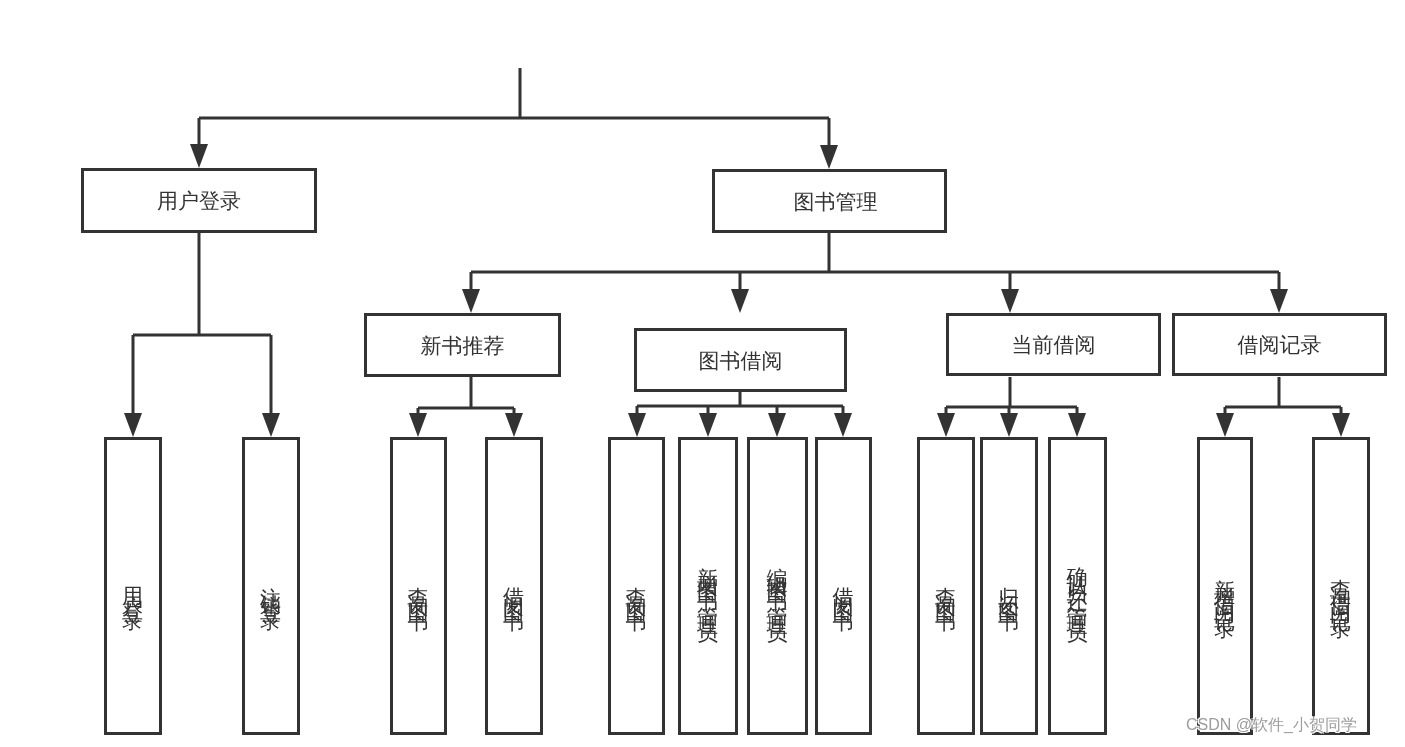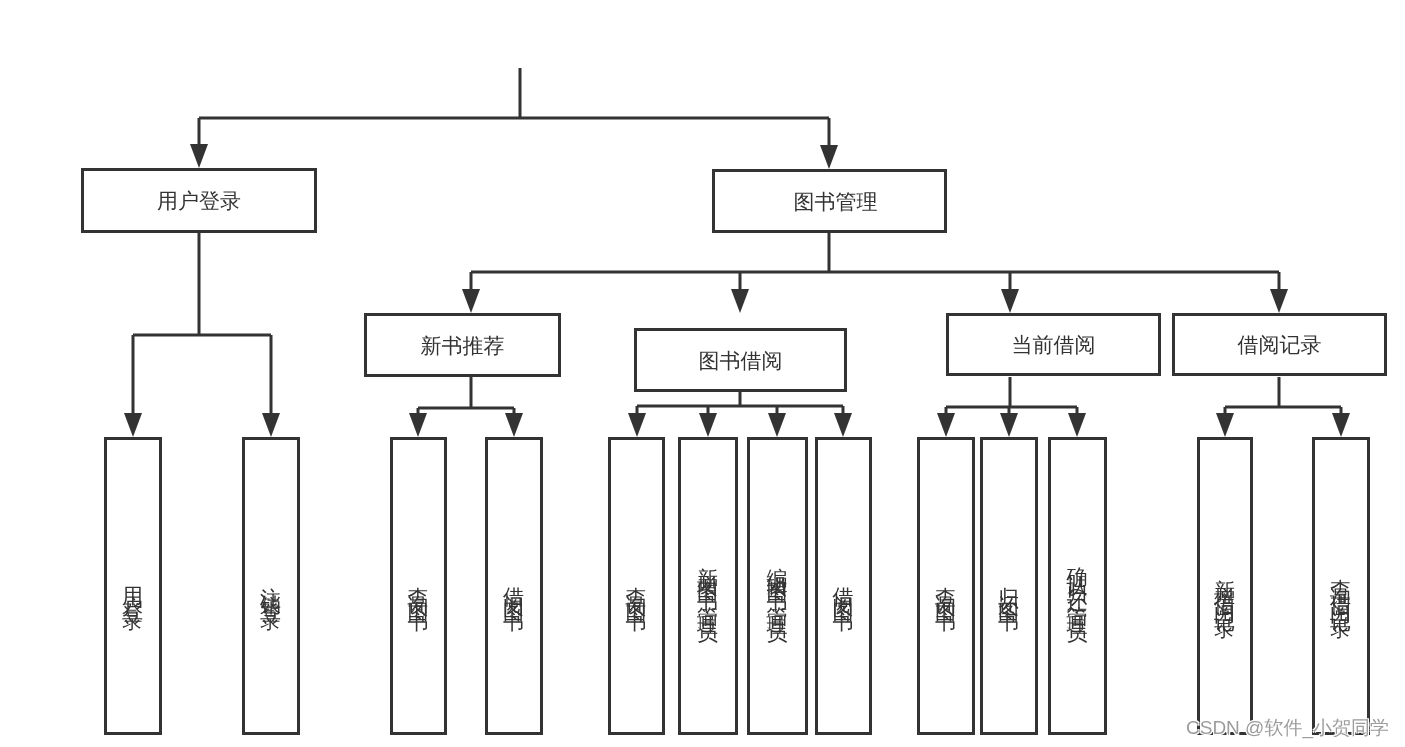--- a/index.html
+++ b/index.html
@@ -61,21 +61,21 @@
   .n-cb1 { left: 917px;  width: 58px; }
   .n-cb2 { left: 980px;  width: 58px; }
   .n-cb3 { left: 1048px; width: 59px; }
   .n-br1 { left: 1197px; width: 56px; }
   .n-br2 { left: 1312px; width: 58px; }
   .watermark {
     position: absolute;
     left: 1186px;
     top: 715px;
     z-index: 3;
-    font-size: 19px;
+    font-size: 16px;
     color: #9c9c9c;
     white-space: nowrap;
     text-shadow: -1px -1px 0 #ffffff, 1px -1px 0 #ffffff, -1px 1px 0 #ffffff, 1px 1px 0 #ffffff;
   }
 </style>
 </head>
 <body>
 
 <div class="canvas">
 

